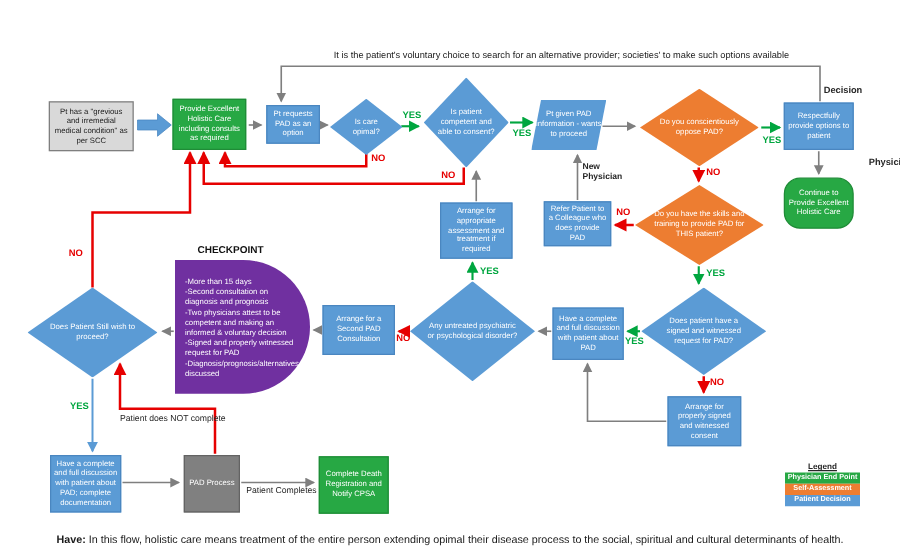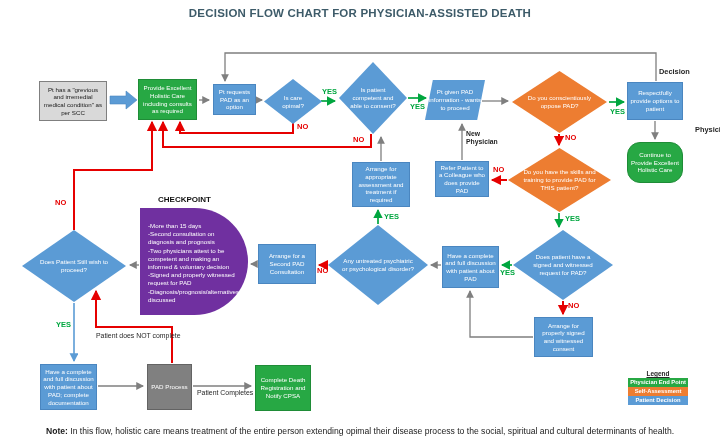--- a/index.html
+++ b/index.html
@@ -37,21 +37,21 @@
   .lg-green{background:#27a844;}
   .lg-orange{background:#ed7d31;}
   .lg-blue{background:#5b9bd5;}
   .note{position:absolute;left:0;right:0;top:426px;text-align:center;font-size:8.6px;color:#1a1a1a;}
 </style>
 </head>
 <body>
 
 <div class="canvas">
 
-  <div class="title">DECISION FLOW CHART FOR PHYSICIAN-ASSISTED DEATH</div>
+  <div class="annotation">It is the patient's voluntary choice to search for an alternative provider; societies' to make such options available</div>
 
   <svg class="wires" width="720" height="448">
     <defs>
       <marker id="aG" markerWidth="7" markerHeight="7" refX="5.2" refY="3" orient="auto">
           <path d="M0,0 L6,3 L0,6 Z" fill="#7f7f7f"></path>
         </marker>
       <marker id="aR" markerWidth="7" markerHeight="7" refX="4.6" refY="2.6" orient="auto">
           <path d="M0,0 L5.2,2.6 L0,5.2 Z" fill="#e60000"></path>
         </marker>
       <marker id="aY" markerWidth="7" markerHeight="7" refX="4.8" refY="2.8" orient="auto">
@@ -199,15 +199,15 @@
   <div class="flowlabel plain" style="left:197px;top:389px;">Patient Completes</div>
   <div class="flowlabel plain" style="left:96px;top:332px;">Patient does NOT complete</div>
 
   <div class="legend">
     <div class="legend-title">Legend</div>
     <div class="legend-row lg-green">Physician End Point</div>
     <div class="legend-row lg-orange">Self-Assessment</div>
     <div class="legend-row lg-blue">Patient Decision</div>
   </div>
 
-  <div class="note"><b>Note:</b><span> In this flow, holistic care means treatment of the entire person extending opimal their disease process to the social, spiritual and cultural determinants of health.</span></div>
+  <div class="note"><b>Have:</b><span> In this flow, holistic care means treatment of the entire person extending opimal their disease process to the social, spiritual and cultural determinants of health.</span></div>
 
 </div>
 
 </body></html>

